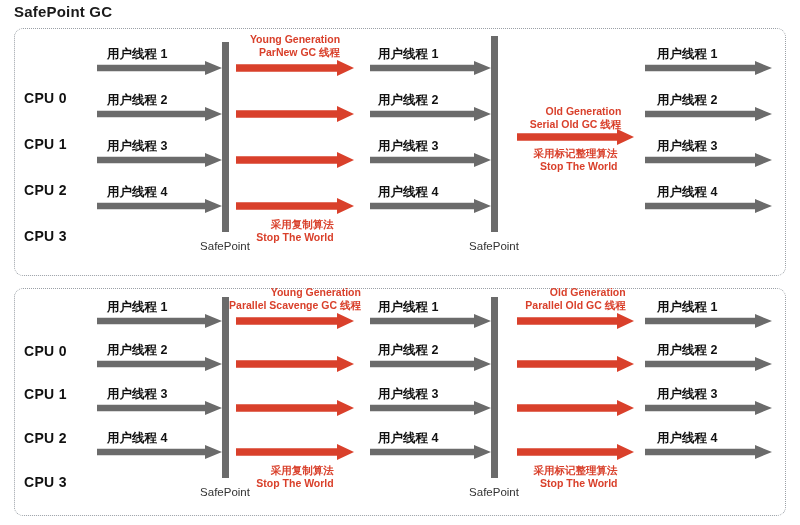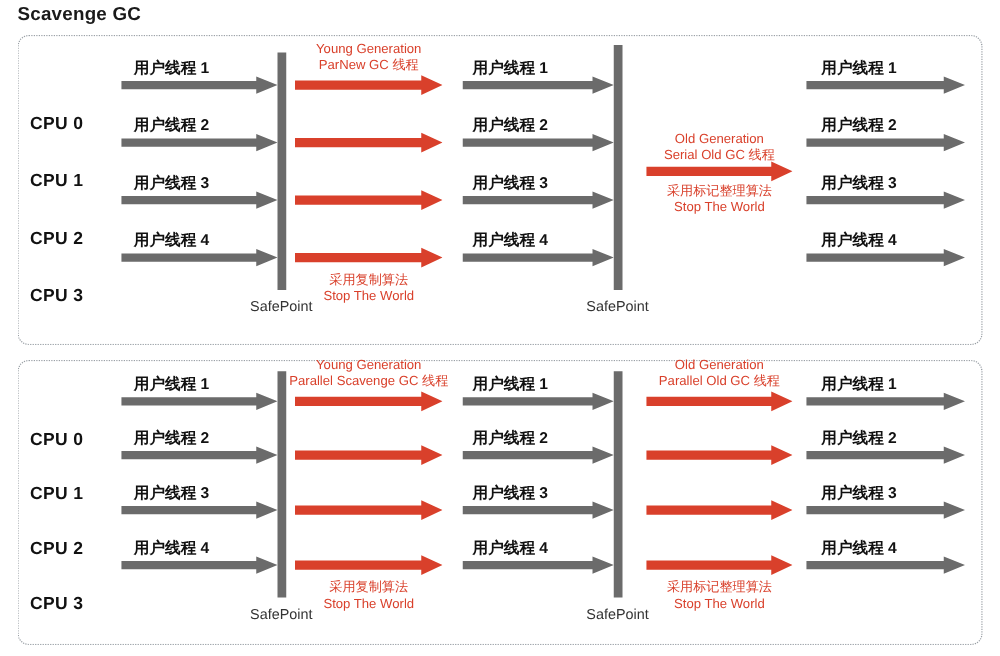--- a/index.html
+++ b/index.html
@@ -59,38 +59,38 @@
   .safepoint-label {
     position: absolute;
     font-size: 11.5px;
     color: #333333;
     white-space: nowrap;
     transform: translateX(-50%);
   }
   .gc-caption {
     position: absolute;
     font-size: 10.5px;
-    font-weight: normal;
+    font-weight: bold;
     color: #d9402b;
-    text-align: center;
+    text-align: right;
     line-height: 1.25;
     white-space: nowrap;
     transform: translateX(-50%);
   }
   .arrow {
     position: absolute;
     height: 16px;
     transform: translateY(-50%);
   }
   .arrow svg { display: block; width: 100%; height: 100%; }
 </style>
 </head>
 <body>
 
-<div id="page-title">Scavenge GC</div>
+<div id="page-title">SafePoint GC</div>
 
 <div class="panel" id="panel-parnew"></div>
 <div class="panel" id="panel-parallel"></div>
 
 <div id="overlay">
     <div class="cpu-label" style="left: 24px; top: 68px;">CPU 0</div>
     <div class="cpu-label" style="left: 24px; top: 114px;">CPU 1</div>
     <div class="cpu-label" style="left: 24px; top: 160px;">CPU 2</div>
     <div class="cpu-label" style="left: 24px; top: 206px;">CPU 3</div>
     <div class="safepoint-bar" style="left: 222px; top: 42px; height: 190px;"></div>

